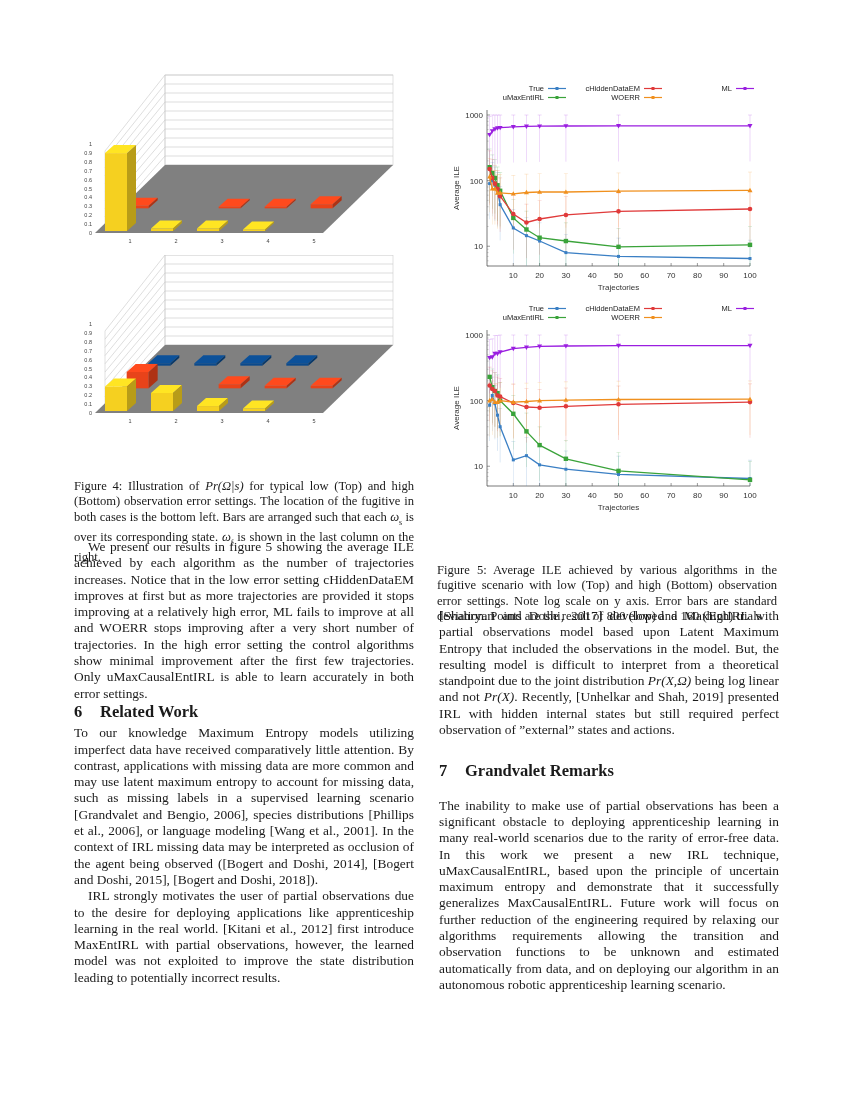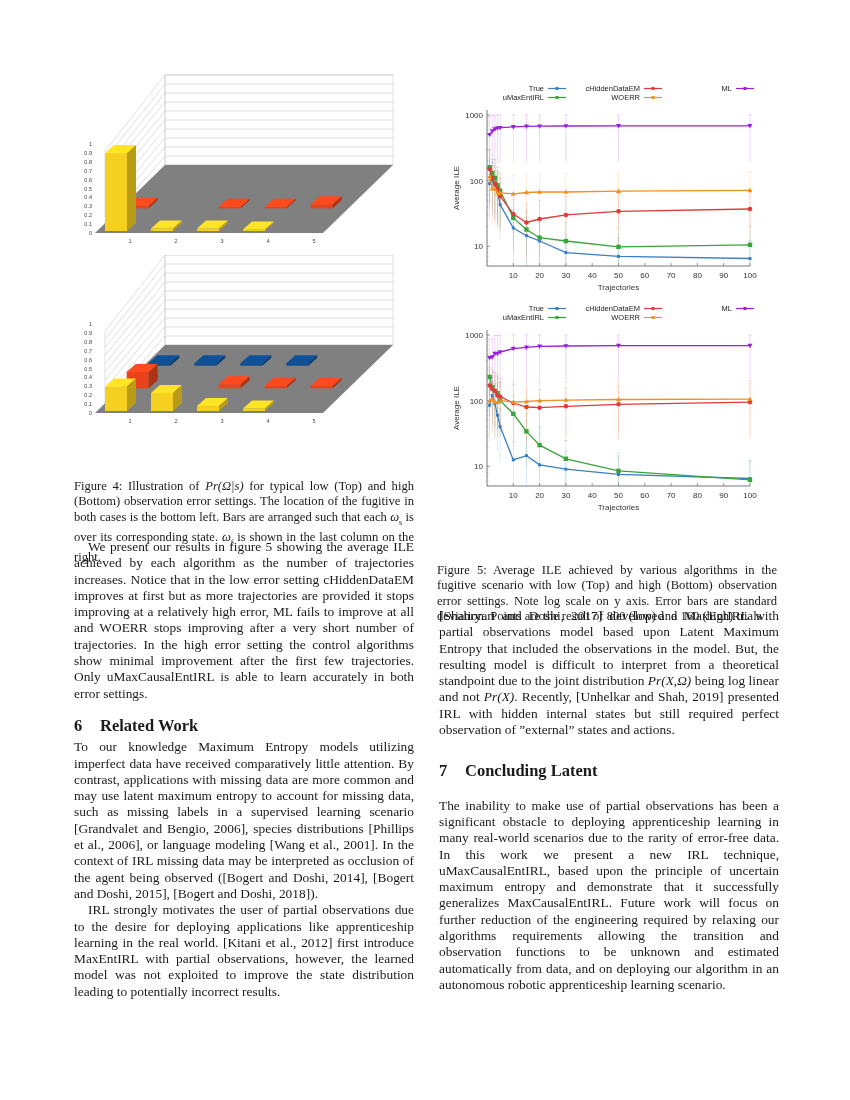--- a/index.html
+++ b/index.html
@@ -170,21 +170,21 @@
       <polygon points="185,153.54 194,145.54 194,148 185,156" fill="#b89c18"></polygon>
     </g>
 </svg>
 
 <div class="abs caption" style="left:74px;top:446px;width:340px;">
   <span>Figure 4: Illustration of </span><i class="m">Pr(Ω|s)</i><span> for typical low (Top) and high (Bottom) observation error settings. The location of the fugitive in both cases is the bottom left. Bars are arranged such that each </span><i class="m">ω</i><sub style="font-size:8px">s</sub><span> is over its corresponding state. </span><i class="m">ω</i><sub style="font-size:8px">f</sub><span> is shown in the last column on the right.</span>
 </div>
 
 <div class="abs txt" style="left:74px;top:539px;width:340px;">
   <p class="indent">We present our results in figure 5 showing the average ILE achieved by each algorithm as the number of trajectories increases. Notice that in the low error setting cHiddenDataEM improves at first but as more trajectories are provided it stops improving at a relatively high error, ML fails to improve at all and WOERR stops improving after a very short number of trajectories. In the high error setting the control algorithms show minimal improvement after the first few trajectories. Only uMaxCausalEntIRL is able to learn accurately in both error settings.</p>
-  <div class="heading" style="margin-top:16px;margin-bottom:5px;">
+  <div class="heading" style="margin-top:2px;margin-bottom:5px;">
     <span class="num">6</span><span>Related Work</span>
   </div>
   <p>To our knowledge Maximum Entropy models utilizing imperfect data have received comparatively little attention. By contrast, applications with missing data are more common and may use latent maximum entropy to account for missing data, such as missing labels in a supervised learning scenario [Grandvalet and Bengio, 2006], species distributions [Phillips et al., 2006], or language modeling [Wang et al., 2001]. In the context of IRL missing data may be interpreted as occlusion of the agent being observed ([Bogert and Doshi, 2014], [Bogert and Doshi, 2015], [Bogert and Doshi, 2018]).</p>
   <p class="indent">IRL strongly motivates the user of partial observations due to the desire for deploying applications like apprenticeship learning in the real world. [Kitani et al., 2012] first introduce MaxEntIRL with partial observations, however, the learned model was not exploited to improve the state distribution leading to potentially incorrect results.</p>
 </div>
 
 <svg class="abs" style="left:430px;top:80px" width="360" height="220" viewBox="0 0 360 220">
   <g id="f5top">
       <line x1="57" y1="186" x2="320" y2="186" stroke="#555" stroke-width="0.8"></line>
       <line x1="57" y1="30" x2="57" y2="186" stroke="#555" stroke-width="0.8"></line>
@@ -665,16 +665,16 @@
     </g>
 </svg>
 
 <div class="abs caption" style="left:437px;top:530px;width:340px;">Figure 5: Average ILE achieved by various algorithms in the fugitive scenario with low (Top) and high (Bottom) observation error settings. Note log scale on y axis. Error bars are standard deviation. Points are the result of 800 (low) and 160 (high) trials</div>
 
 <div class="abs txt" style="left:439px;top:608px;width:340px;">
   <p>
     <span>[Shahryari and Doshi, 2017] developed a MaxEntIRL with partial observations model based upon Latent Maximum Entropy that included the observations in the model. But, the resulting model is difficult to interpret from a theoretical standpoint due to the joint distribution </span><i class="m">Pr(X,Ω)</i><span> being log linear and not </span><i class="m">Pr(X)</i><span>. Recently, [Unhelkar and Shah, 2019] presented IRL with hidden internal states but still required perfect observation of ”external” states and actions.</span>
   </p>
   <div class="heading" style="margin-top:25px;margin-bottom:18px;">
-    <span class="num">7</span><span>Concluding Latent</span>
+    <span class="num">7</span><span>Grandvalet Remarks</span>
   </div>
   <p>The inability to make use of partial observations has been a significant obstacle to deploying apprenticeship learning in many real-world scenarios due to the rarity of error-free data. In this work we present a new IRL technique, uMaxCausalEntIRL, based upon the principle of uncertain maximum entropy and demonstrate that it successfully generalizes MaxCausalEntIRL. Future work will focus on further reduction of the engineering required by relaxing our algorithms requirements allowing the transition and observation functions to be unknown and estimated automatically from data, and on deploying our algorithm in an autonomous robotic apprenticeship learning scenario.</p>
 </div>
 
 </body></html>

